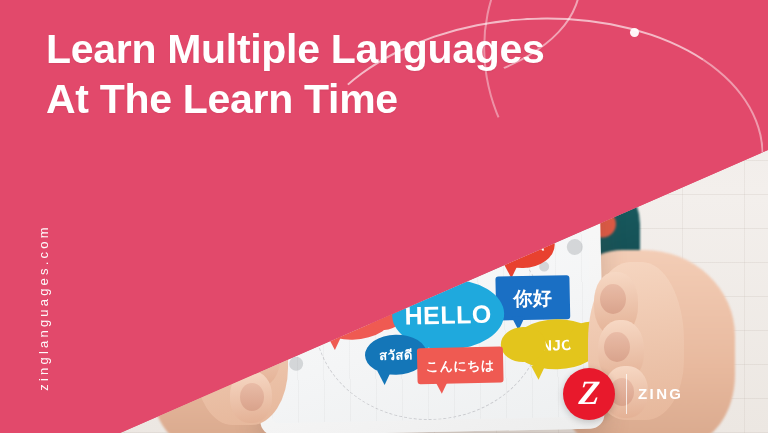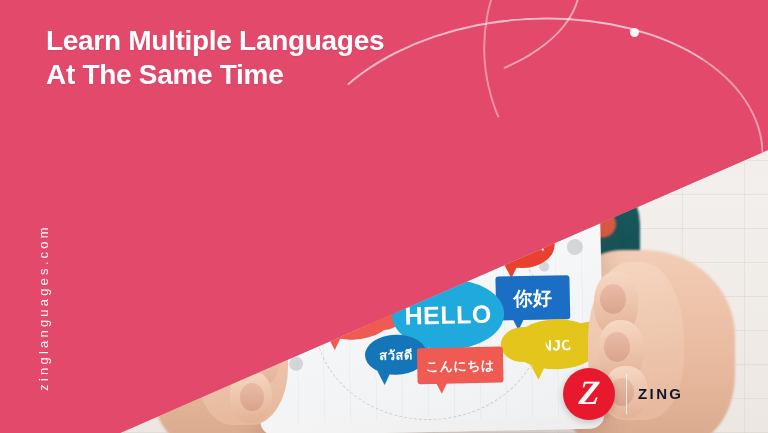--- a/index.html
+++ b/index.html
@@ -138,21 +138,21 @@
             border-bottom-color:transparent;border-left-color:transparent;transform:rotate(8deg);}
   .swoosh-b{left:300px;top:18px;width:460px;height:290px;border-color:transparent;
             border-top-color:rgba(255,255,255,.62);border-right-color:rgba(255,255,255,.45);transform:rotate(-4deg);}
   .swoosh-c{left:480px;top:-120px;width:400px;height:360px;border-color:transparent;
             border-left-color:rgba(255,255,255,.4);transform:rotate(24deg);}
   .bigdot{position:absolute;left:630px;top:28px;width:9px;height:9px;border-radius:50%;background:#fff;opacity:.95;}
 
   
   .headline{
     position:absolute;left:46px;top:24px;width:620px;
-    color:#fff;font-weight:700;font-size:28px;line-height:1.22;
+    color:#fff;font-weight:700;font-size:41px;line-height:1.22;
     letter-spacing:-.3px;
     text-shadow:0 1px 2px rgba(0,0,0,.06);
   }
   .headline div{white-space:nowrap;}
 
   
   .vurl{
     position:absolute;left:-72px;top:300px;width:230px;
     transform:rotate(-90deg);transform-origin:center;
     color:#fff;font-size:13px;letter-spacing:3.2px;
@@ -169,21 +169,21 @@
     background:#e8192c;
     display:flex;align-items:center;justify-content:center;
     box-shadow:0 2px 7px rgba(0,0,0,.2);
   }
   .logo-mark span{
     color:#fff;font-size:34px;font-weight:700;font-style:italic;
     font-family:"Liberation Serif","DejaVu Serif",serif;
     line-height:1;transform:translateY(-1px) skewX(-4deg);
   }
   .logo-div{width:1px;height:40px;background:rgba(255,255,255,.75);}
-  .logo-text{color:#0f172a;font-weight:700;font-size:15px;letter-spacing:2.4px;line-height:1.35;}
+  .logo-text{color:#ffffff;font-weight:700;font-size:15px;letter-spacing:2.4px;line-height:1.35;}
 </style>
 <style>.cl0:before{left:-14%;top:14%;width:52%;height:70%;background:#e3c51c;}.cl0:after{right:-12%;top:6%;width:48%;height:76%;background:#e3c51c;}</style><style>.cl4:before{left:-14%;top:14%;width:52%;height:70%;background:#ef5a52;}.cl4:after{right:-12%;top:6%;width:48%;height:76%;background:#ef5a52;}</style><style>.cl6:before{left:-14%;top:14%;width:52%;height:70%;background:#e3c51c;}.cl6:after{right:-12%;top:6%;width:48%;height:76%;background:#e3c51c;}</style></head>
 <body>
 
 <div class="banner">
 
   <div class="photo">
     <div class="wall"></div>
     <div class="hair"></div>
     <div class="hair2"></div>
@@ -280,21 +280,21 @@
   </div>
 
   <div class="pink">
     <div class="swoosh swoosh-a"></div>
     <div class="swoosh swoosh-b"></div>
     <div class="swoosh swoosh-c"></div>
     <div class="bigdot"></div>
 
     <div class="headline">
       <div>Learn Multiple Languages</div>
-      <div>At The Same Time</div>
+      <div>At The Learn Time</div>
     </div>
 
     <div class="vurl">zinglanguages.com</div>
   </div>
 
   <div class="logo">
     <div class="logo-mark">
       <span>Z</span>
     </div>
     <div class="logo-div"></div>

